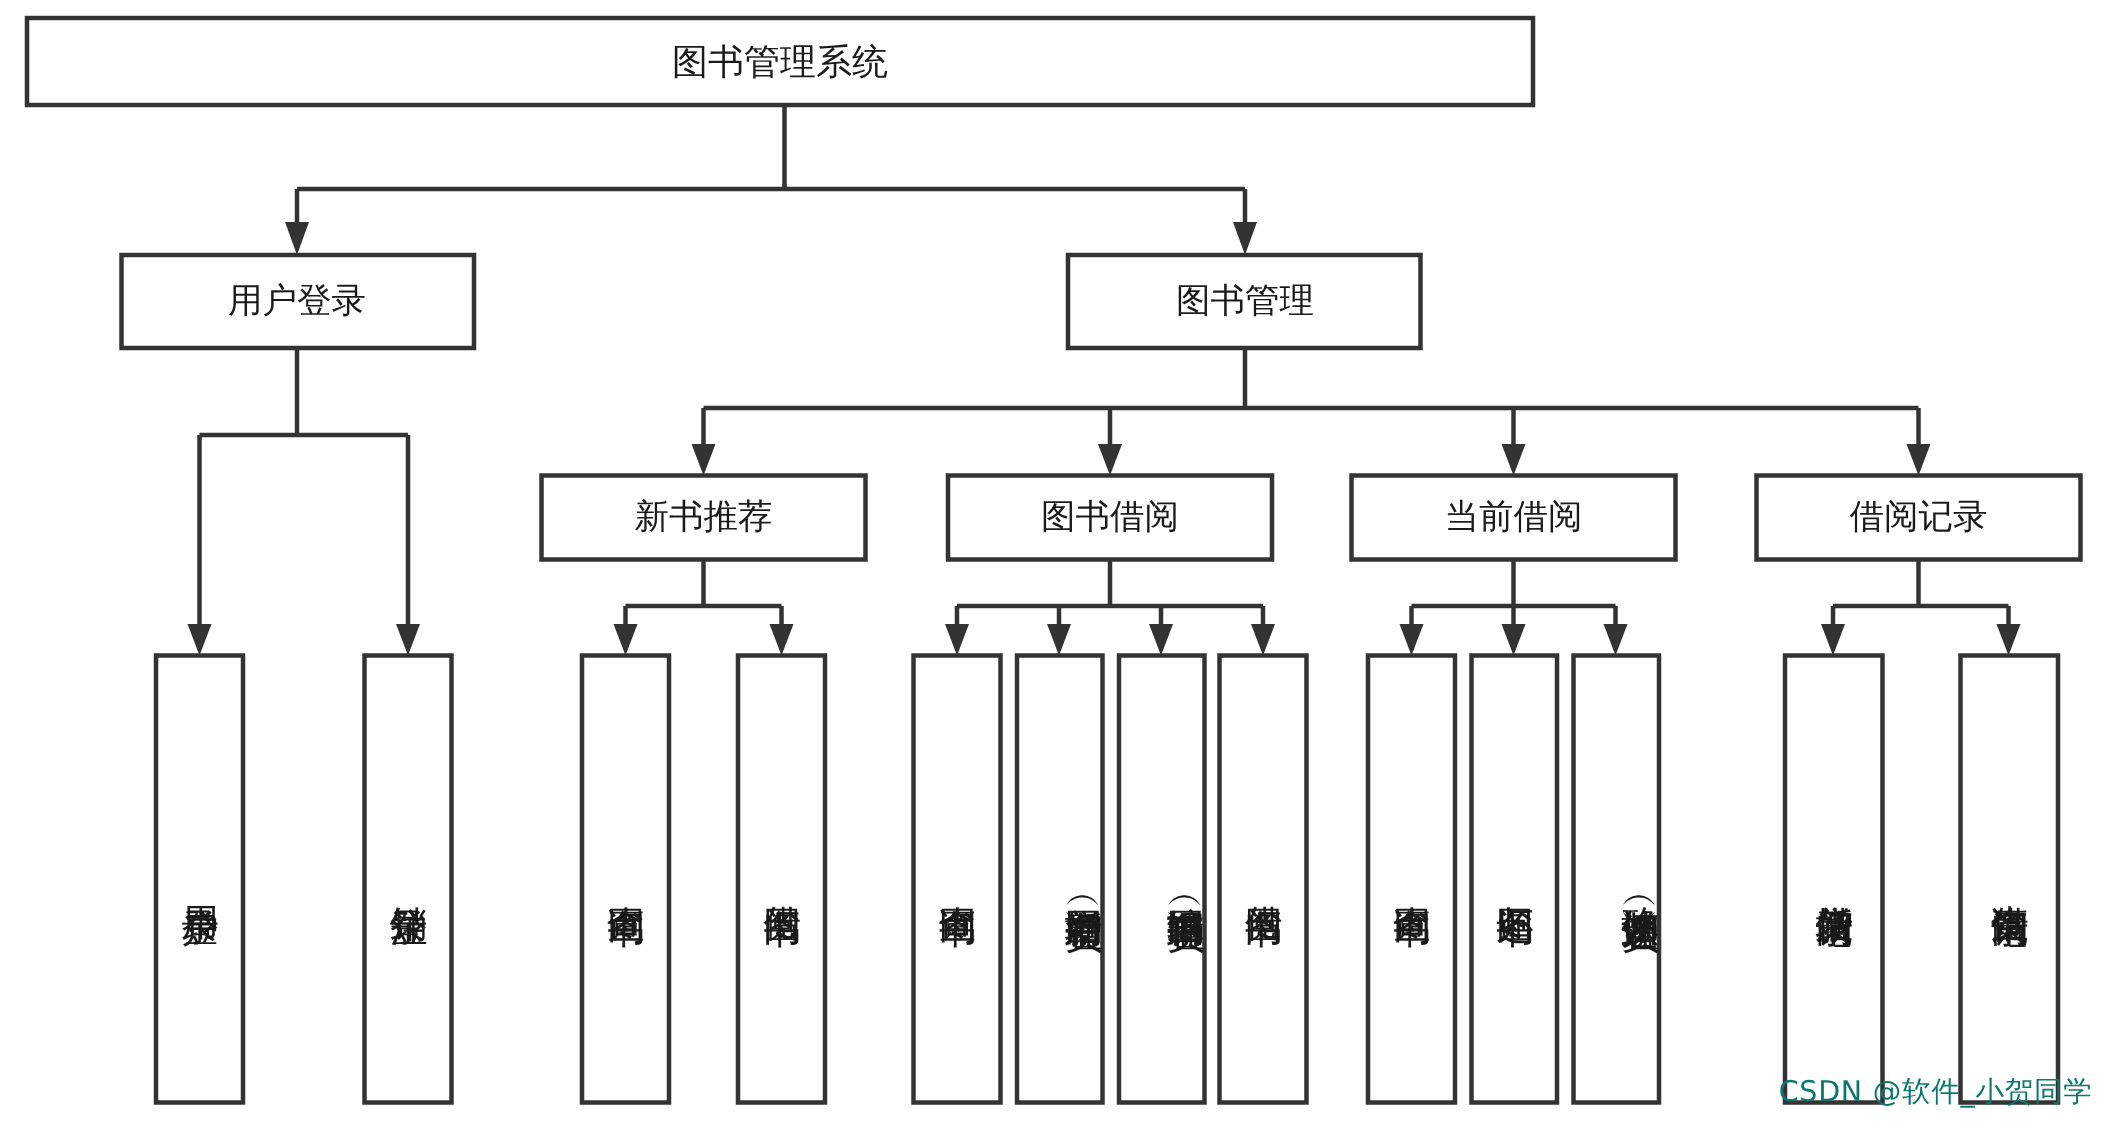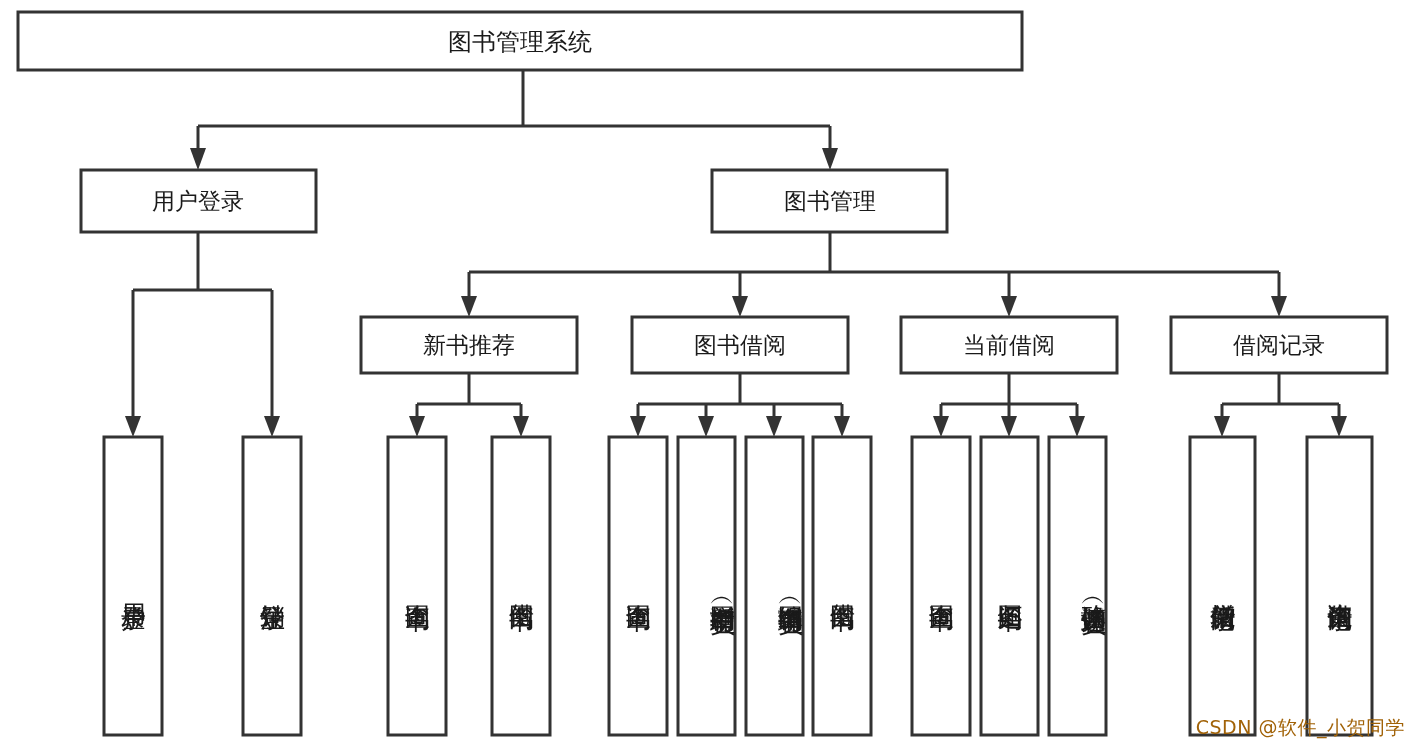--- a/index.html
+++ b/index.html
@@ -58,25 +58,25 @@
     font-size: 25px;
     line-height: 1.04;
     color: #1a1a1a;
     letter-spacing: 1px;
     white-space: nowrap;
     text-align: center;
     pointer-events: none;
   }
   .watermark {
     position: absolute;
-    right: 0;
+    right: 10px;
     bottom: 6px;
     font-family: "DejaVu Sans", "Liberation Sans", sans-serif;
     font-size: 19px;
-    color: #a16207;
+    color: #0f766e;
     letter-spacing: 0.5px;
     white-space: nowrap;
   }
 </style>
 </head>
 <body>
 
 <svg id="diagram" viewBox="0 0 1405 747" xmlns="http://www.w3.org/2000/svg">
 
   <g>

